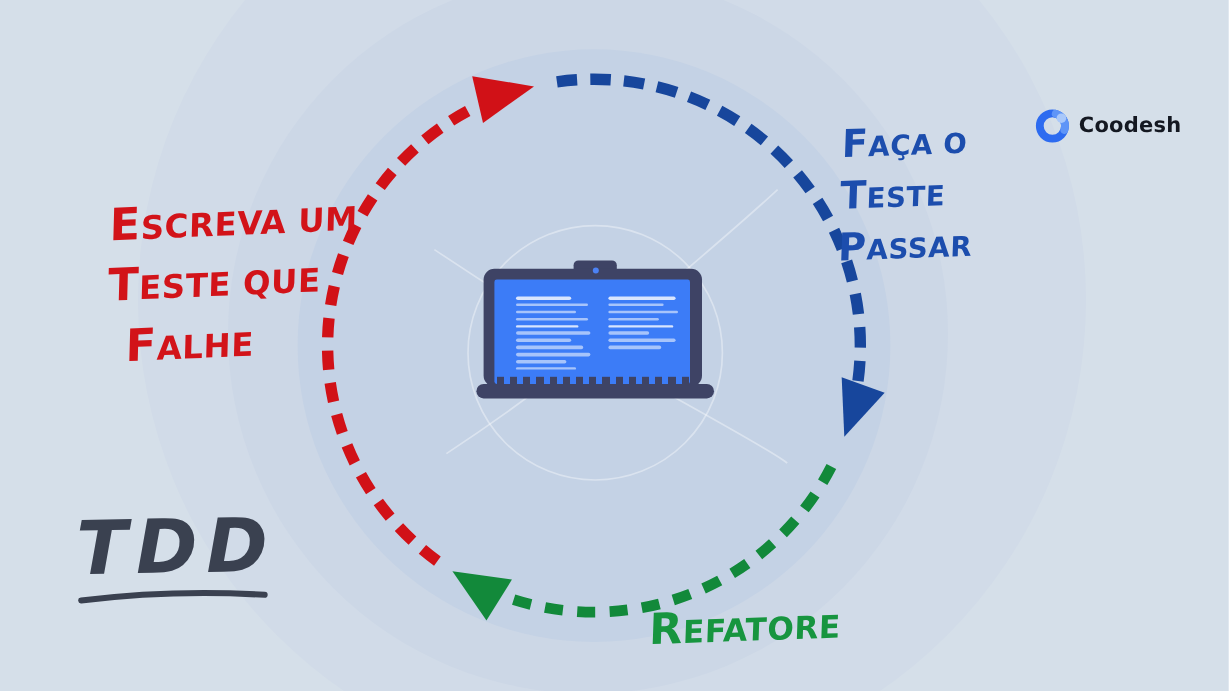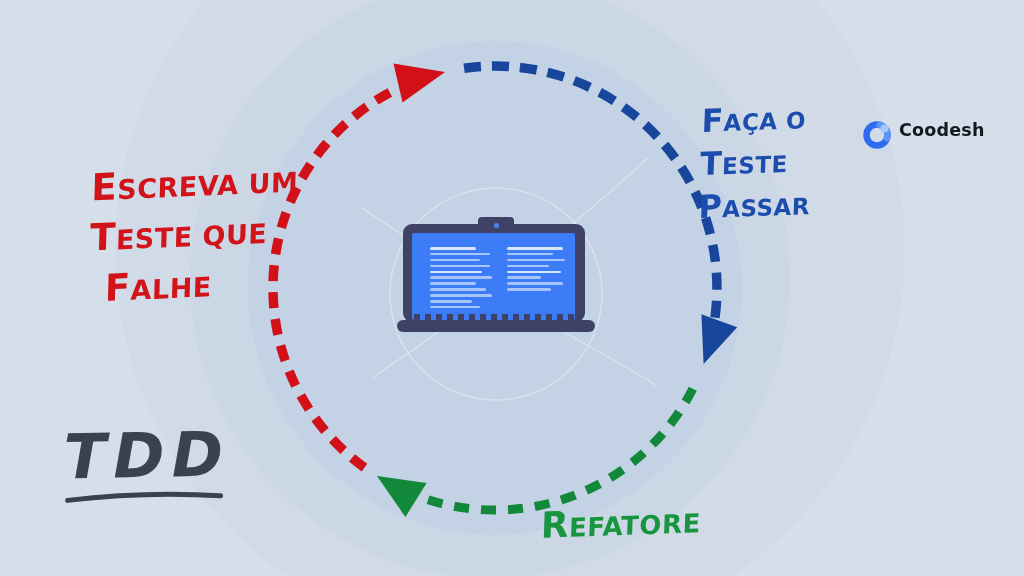--- a/index.html
+++ b/index.html
@@ -47,21 +47,21 @@
   .step-write .indent { padding-left:16px; }
   .step-pass    { left:700px; top:98px;  font-size:23px; line-height:1.35; color:#1c4dad; transform:rotate(-2deg) skewX(-4deg); }
   .step-refactor{ left:541px; top:502px; font-size:26px; color:#17953f; transform:rotate(-2deg) skewX(-4deg); }
 
   
   .tdd-wrap { position:absolute; left:64px; top:425px; color:#3a4150; transform:rotate(-1deg); }
   .tdd-text { font-size:62px; font-weight:700; font-style:italic; letter-spacing:7px; line-height:1; }
   .tdd-underline { display:block; margin-top:2px; }
 
   
-  .brand { position:absolute; left:862px; top:90px; display:flex; gap:7px;margin-top:30px; }
+  .brand { position:absolute; left:862px; top:90px; display:flex; align-items:center; gap:7px; }
   .brand-name { font-size:17.5px; font-weight:700; color:#141821; letter-spacing:.2px; }
 
   .deco { fill:none; stroke:rgba(255,255,255,.38); stroke-width:1.4; }
 </style>
 </head>
 <body>
 
 <div class="stage">
 
   <div class="blob blob-halo"></div>

